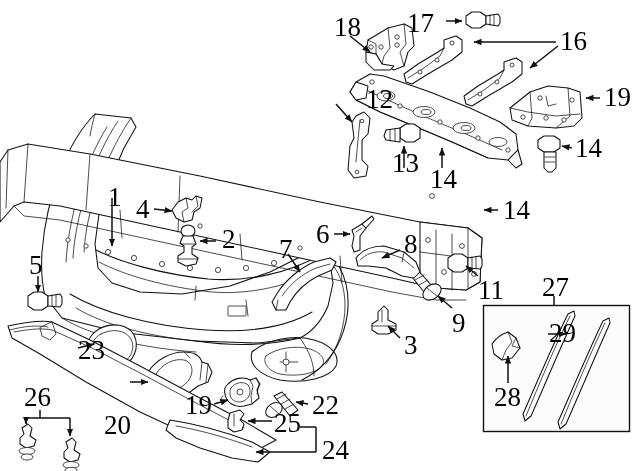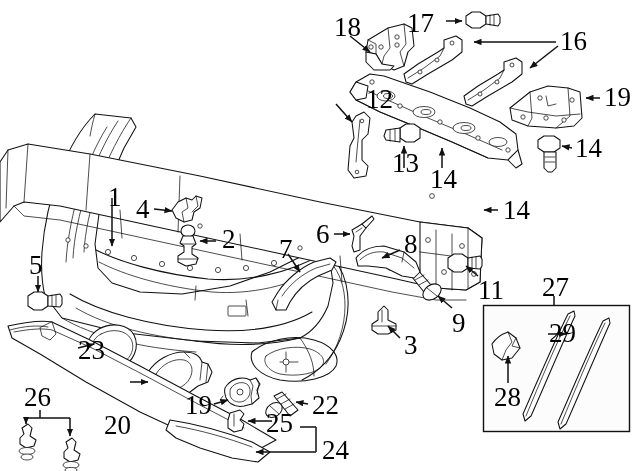--- a/index.html
+++ b/index.html
@@ -444,19 +444,19 @@
   <div class="callout cl-lg" style="left:575px;top:135px;">14</div>
   <div class="callout cl-lg" style="left:560px;top:28px;text-align:right;">16</div>
   <div class="callout cl-lg" style="left:407px;top:10px;">17</div>
   <div class="callout cl-lg" style="left:334px;top:14px;">18</div>
   <div class="callout cl-lg" style="left:604px;top:76px;margin-top:8px;">19</div>
   <div class="callout cl-lg" style="left:104px;top:370px;margin-top:42px;">20</div>
   <div class="callout cl-lg" style="left:185px;top:392px;">19</div>
   <div class="callout cl-lg" style="left:312px;top:392px;">22</div>
   <div class="callout cl-lg" style="left:52px;top:337px;margin-left:26px;">23</div>
   <div class="callout cl-lg" style="left:322px;top:437px;">24</div>
-  <div class="callout cl-lg" style="left:266px;top:410px;">25</div>
+  <div class="callout cl-lg" style="left:274px;top:410px;">25</div>
   <div class="callout cl-lg" style="left:24px;top:384px;">26</div>
   <div class="callout cl-lg" style="left:542px;top:274px;">27</div>
   <div class="callout cl-lg" style="left:494px;top:384px;">28</div>
   <div class="callout cl-lg" style="left:518px;top:320px;margin-left:31px;">29</div>
 
 </div>
 
 </body></html>

